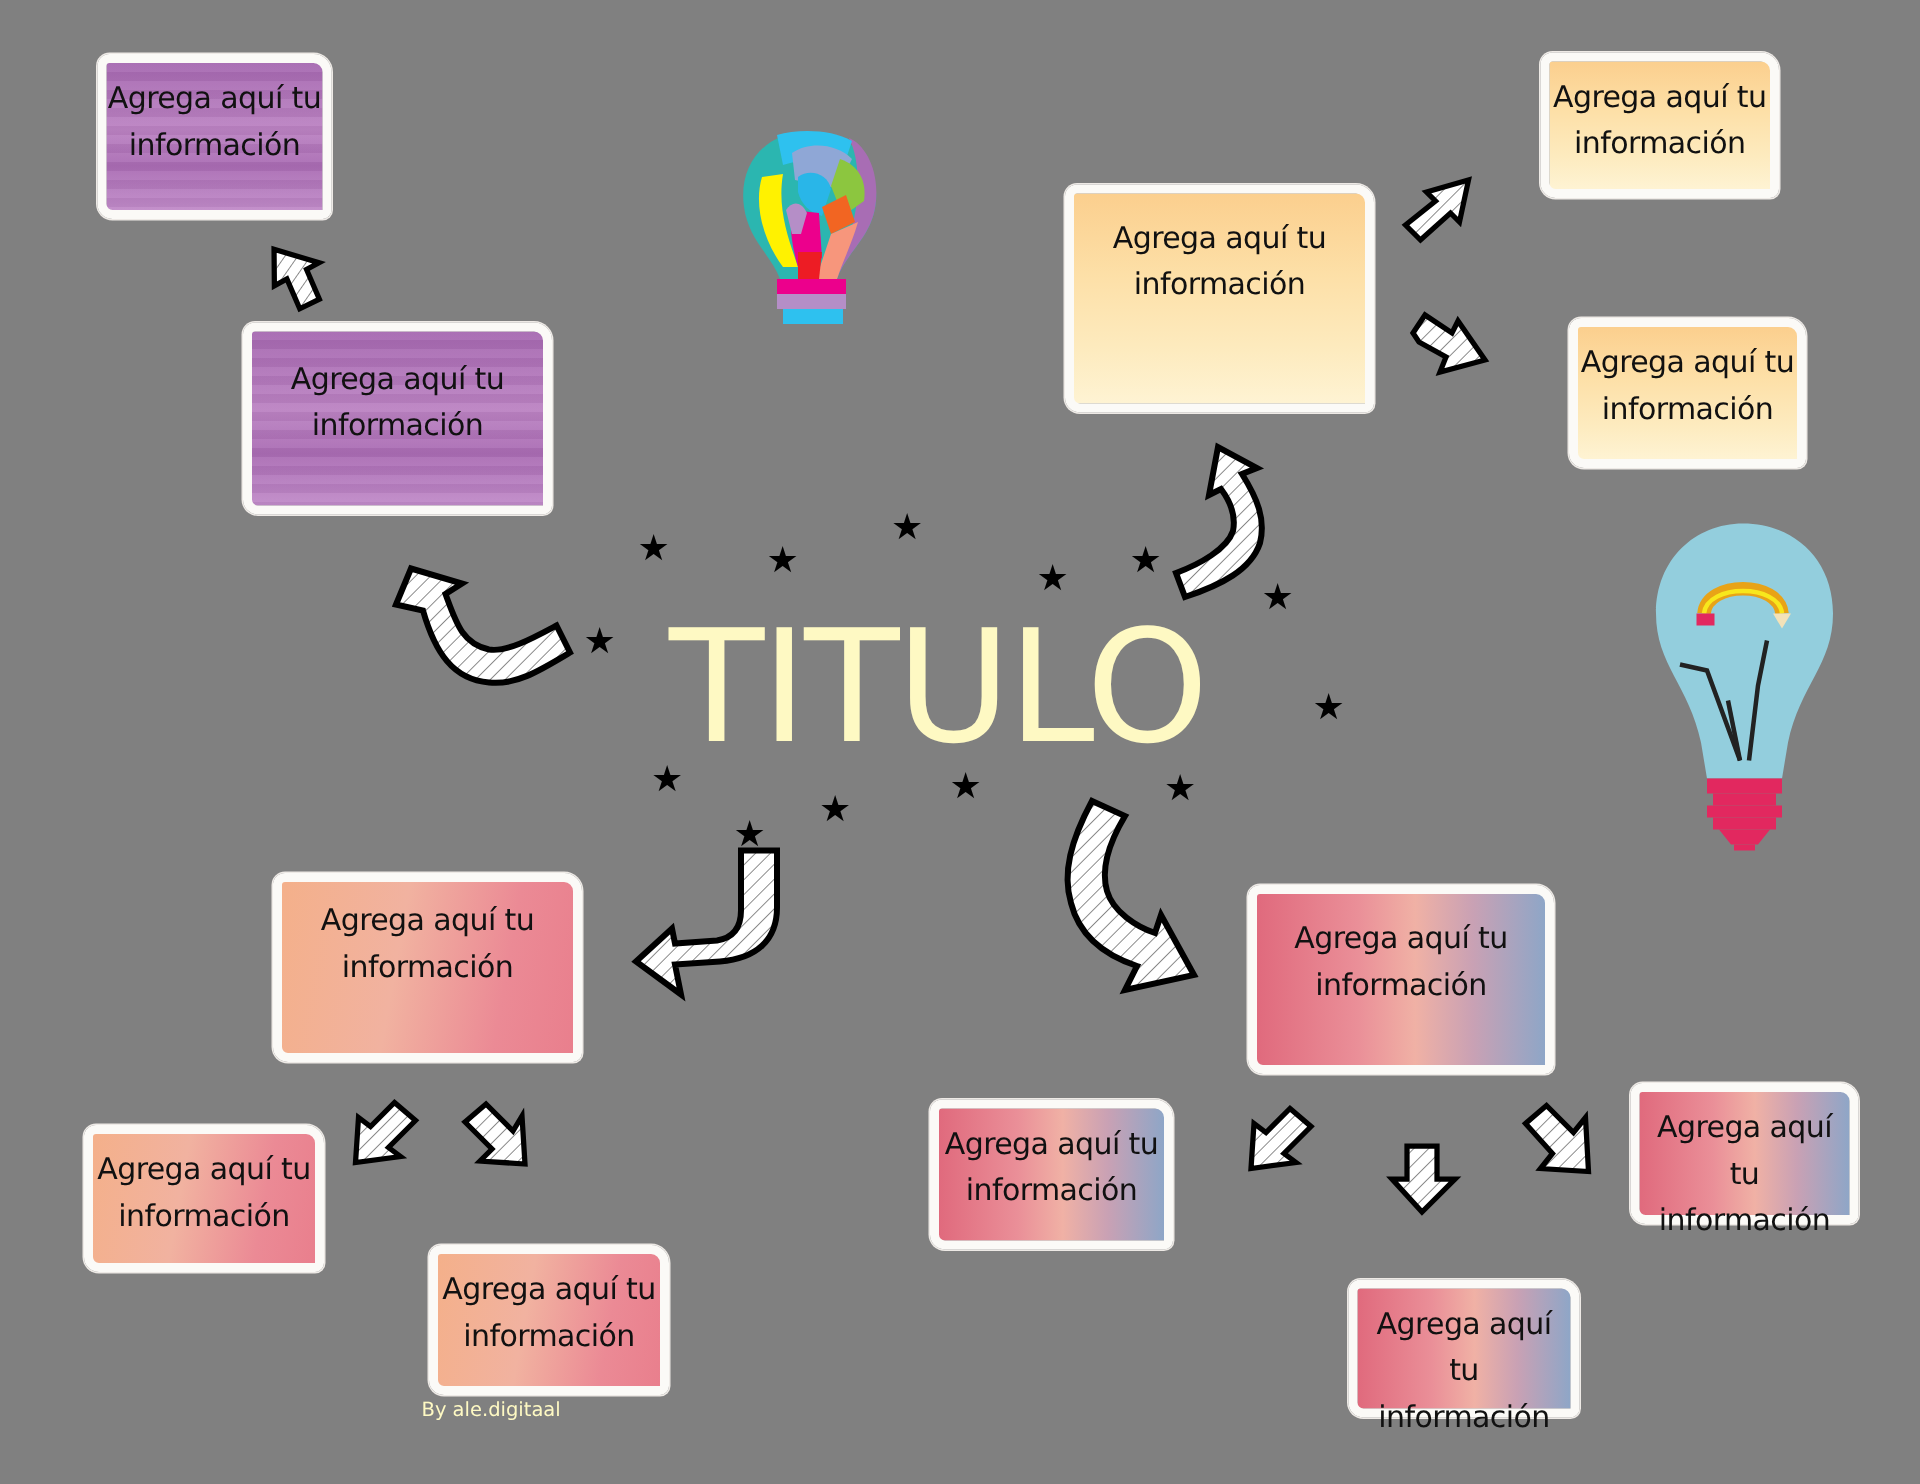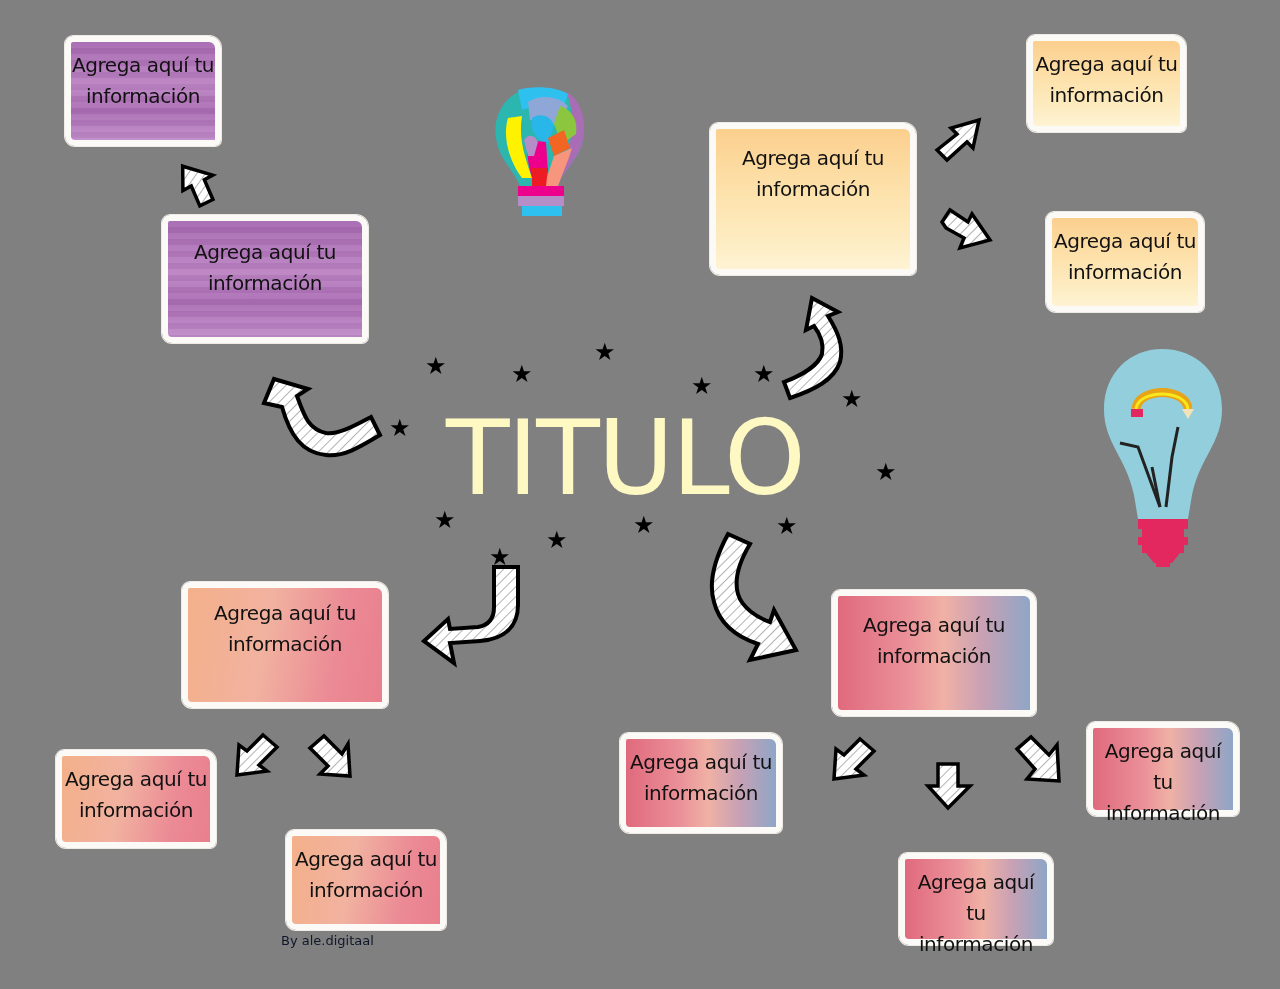--- a/index.html
+++ b/index.html
@@ -31,21 +31,21 @@
 
   .title {
     position:absolute; left:446px; top:398px;
     font-family:"DejaVu Sans", sans-serif;
     font-size:104px; line-height:120px; color:#fef9c3;
     letter-spacing:-2px;
   }
   .star { position:absolute; font-size:24px; line-height:24px; color:#000; }
   .credit {
     position:absolute; left:281px; top:933px;
-    font-size:13px; color:#0f172a; font-family:"DejaVu Sans", sans-serif;
+    font-size:13px; color:#fef9c3; font-family:"DejaVu Sans", sans-serif;
   }
   svg.abs { position:absolute; overflow:visible; }
 </style>
 </head>
 <body>
 
 <svg width="0" height="0" style="position:absolute">
   <defs>
     <pattern id="hatch" patternUnits="userSpaceOnUse" width="7" height="7" patternTransform="rotate(45)">
       <rect width="7" height="7" fill="#ffffff"></rect>

